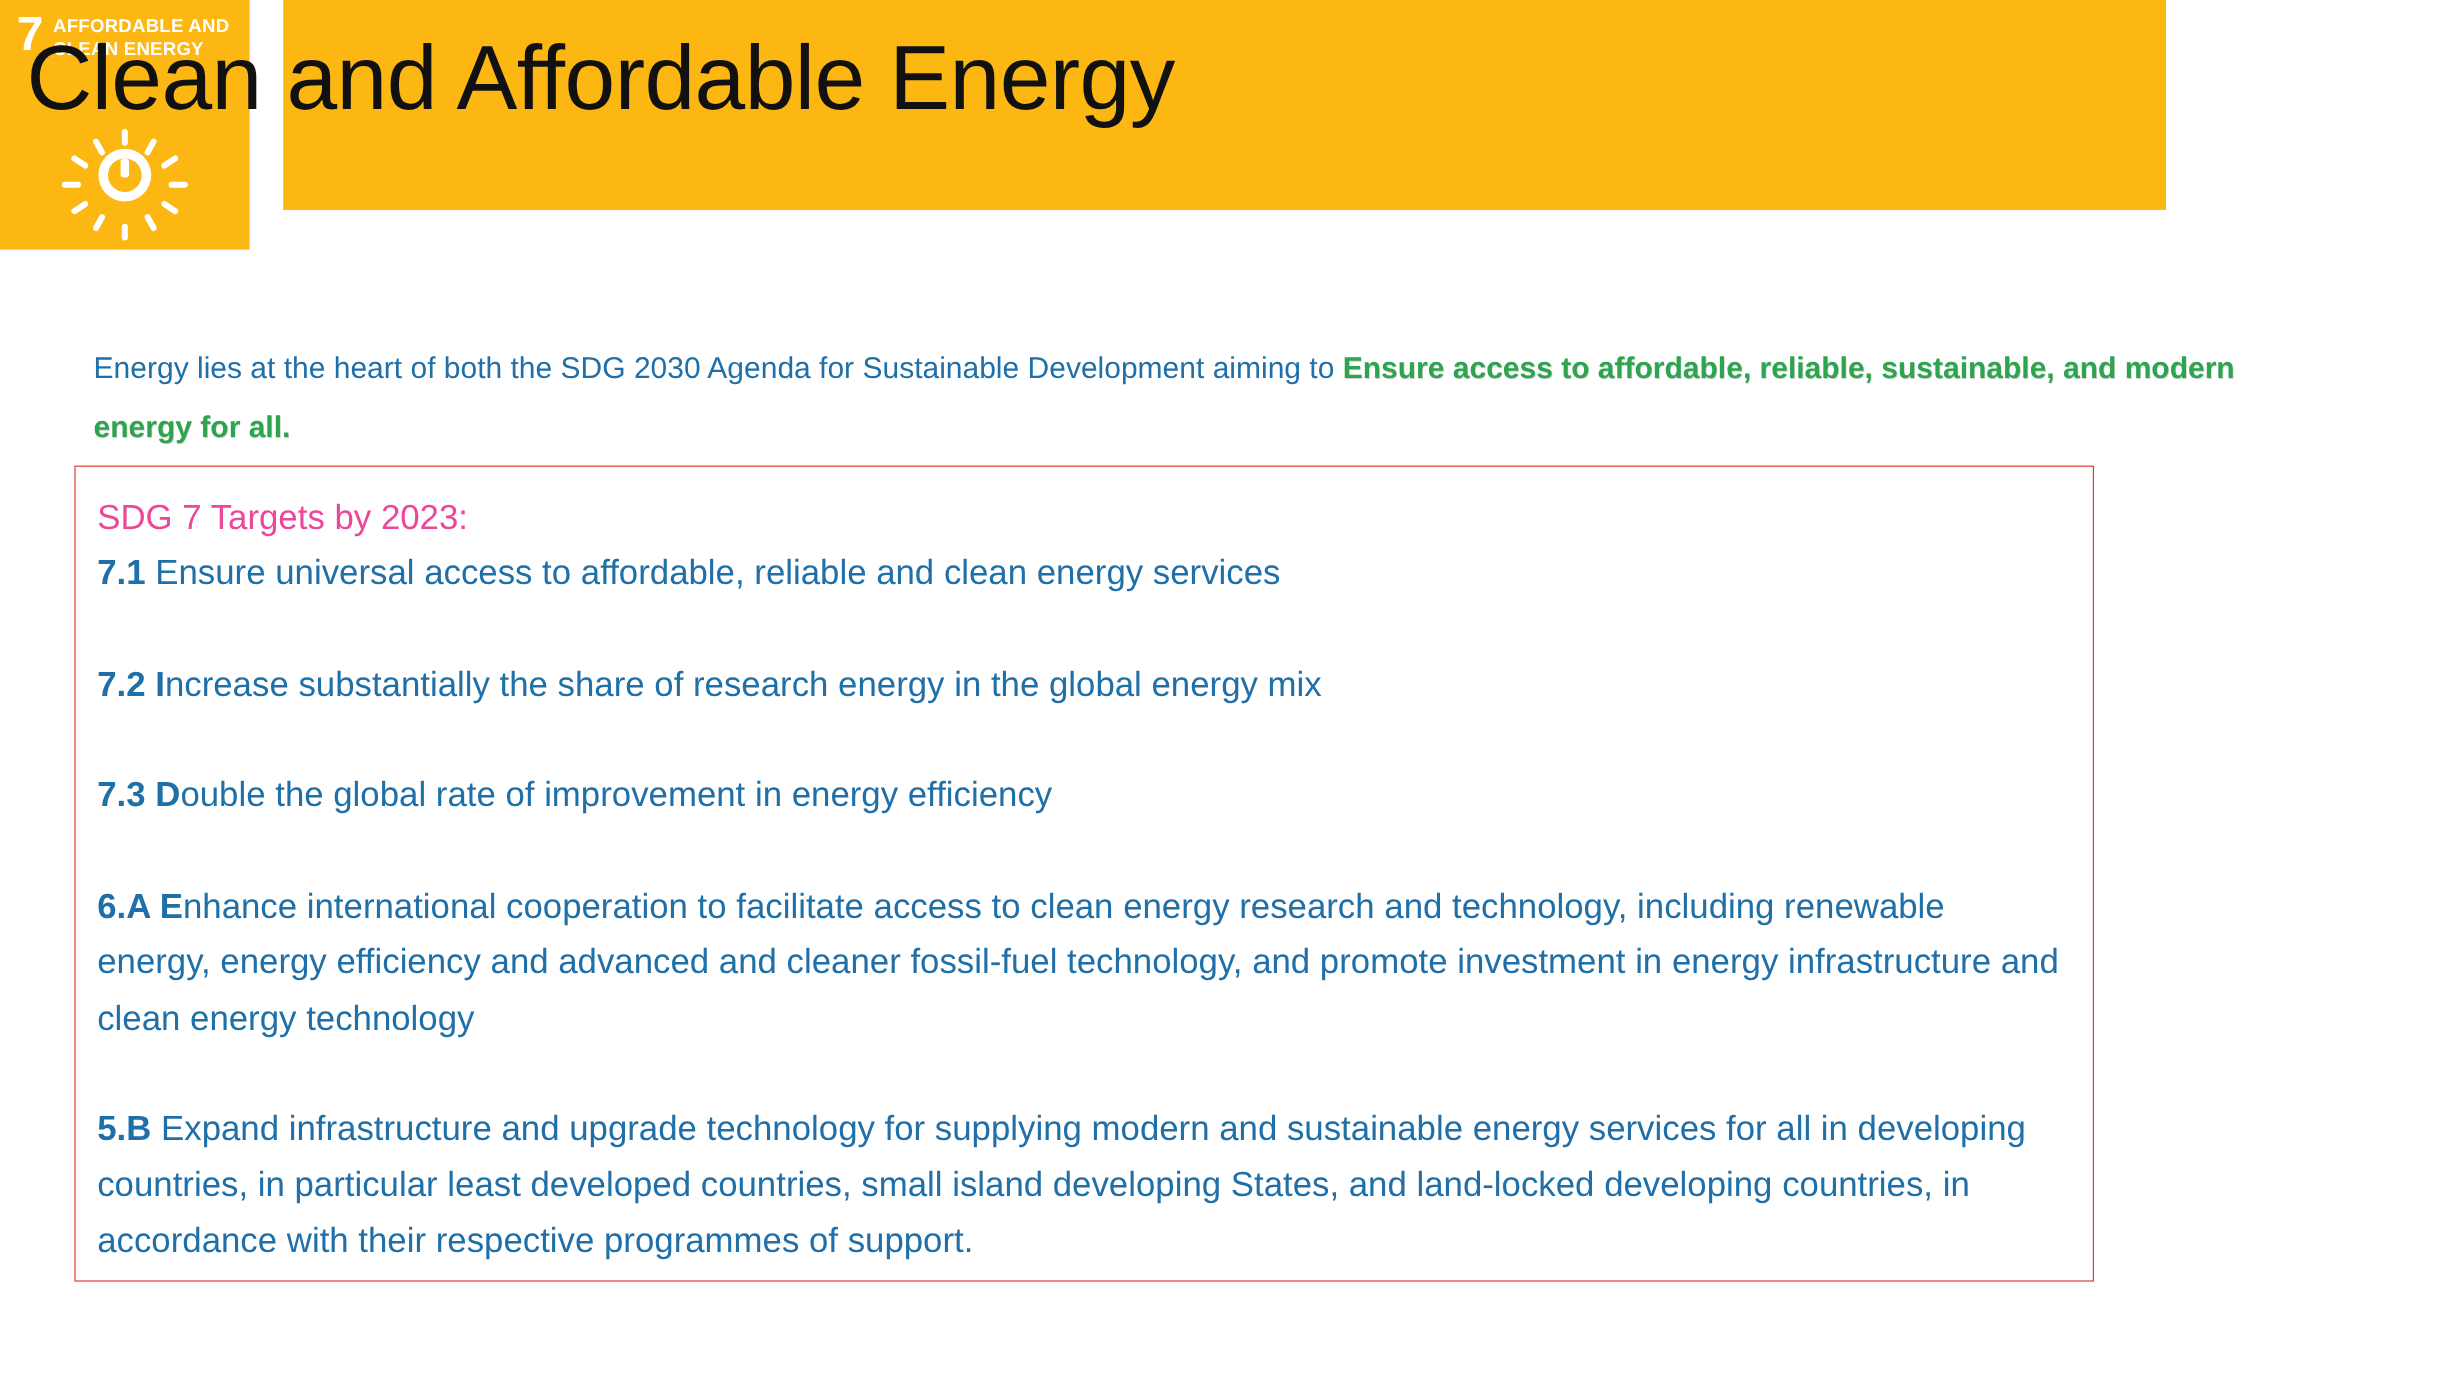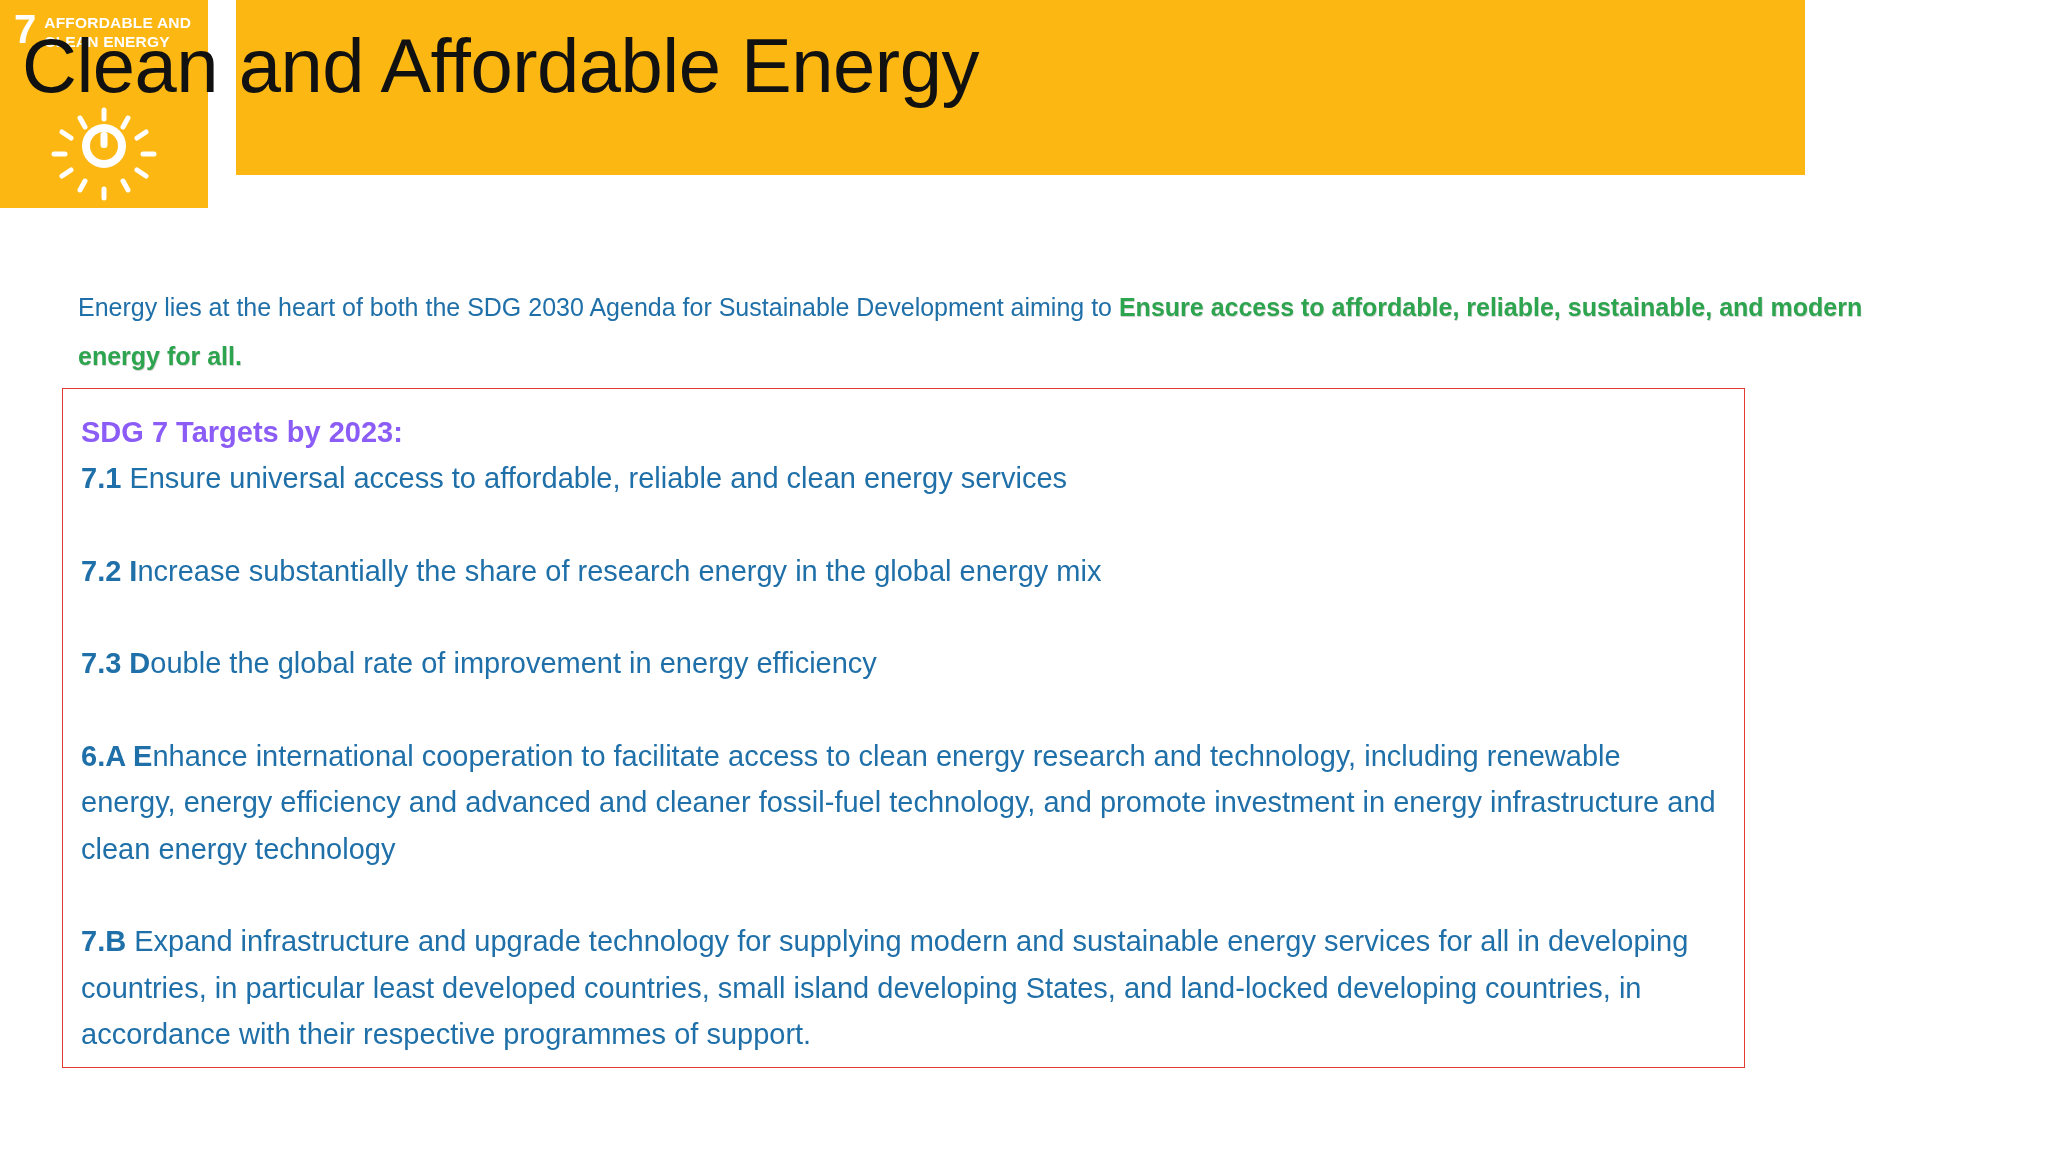--- a/index.html
+++ b/index.html
@@ -102,22 +102,22 @@
     position: absolute;
     left: 62px;
     top: 388px;
     width: 1683px;
     height: 680px;
     border: 1.5px solid #E03C31;
     box-sizing: border-box;
     padding: 20px 22px 0 18px;
   }
   .targets-heading {
-    color: #8b5cf6;
-    font-weight: bold;
+    color: #ec4899;
+    font-weight: normal;
     font-size: 29px;
     line-height: 46px;
     margin: 0 0 0 0;
   }
   .target {
     color: #1F6FA8;
     font-size: 29px;
     line-height: 46.5px;
     margin: 0;
   }
@@ -189,15 +189,15 @@
 
   <p class="target spaced">
     <span class="code">7.3 D</span><span>ouble the global rate of improvement in energy efficiency</span>
   </p>
 
   <p class="target spaced">
     <span class="code">6.A E</span><span>nhance international cooperation to facilitate access to clean energy research and technology, including renewable energy, energy efficiency and advanced and cleaner fossil-fuel technology, and promote investment in energy infrastructure and clean energy technology</span>
   </p>
 
   <p class="target spaced">
-    <span class="code">7.B</span><span> Expand infrastructure and upgrade technology for supplying modern and sustainable energy services for all in developing countries, in particular least developed countries, small island developing States, and land-locked developing countries, in accordance with their respective programmes of support.</span>
+    <span class="code">5.B</span><span> Expand infrastructure and upgrade technology for supplying modern and sustainable energy services for all in developing countries, in particular least developed countries, small island developing States, and land-locked developing countries, in accordance with their respective programmes of support.</span>
   </p>
 </div>
 
 </body></html>

